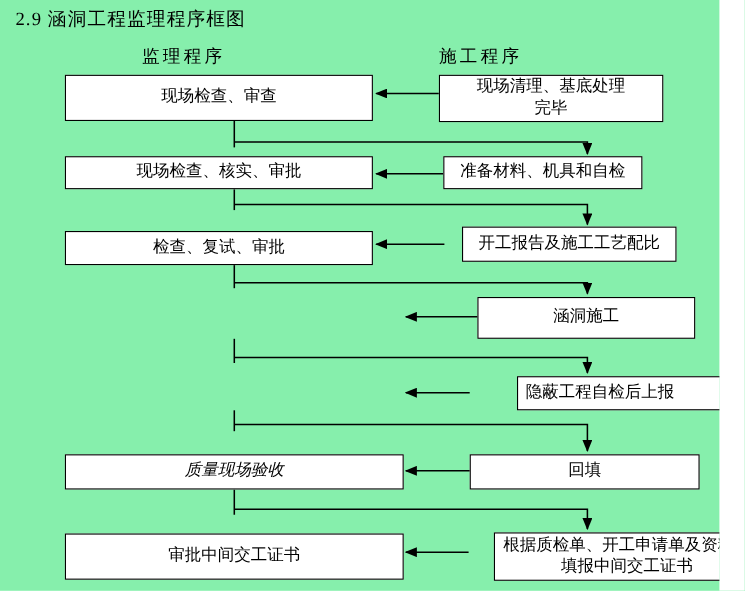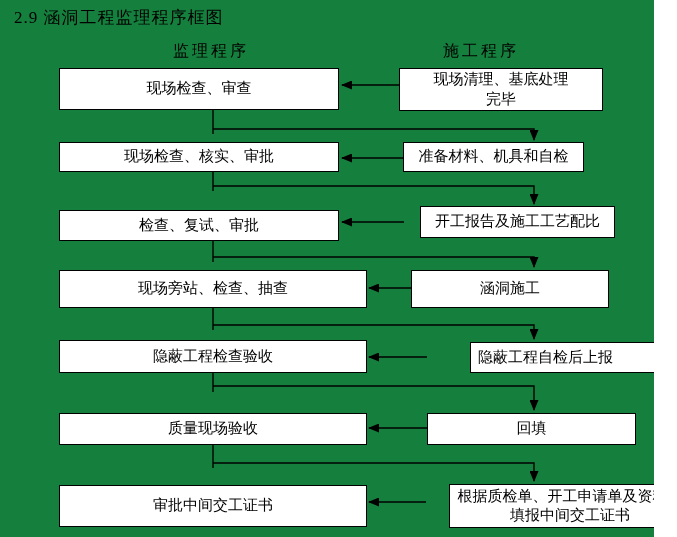--- a/index.html
+++ b/index.html
@@ -5,36 +5,35 @@
   html, body { margin: 0; padding: 0; }
   body {
     width: 677px; height: 537px;
     background: #ffffff;
     font-family: "Liberation Serif", "DejaVu Serif", serif;
     color: #000000;
   }
   .page {
     position: relative;
     width: 654px; height: 537px;
-    background: #15803d;
+    background: #86efac;
     overflow: hidden;
   }
   .heading {
     position: absolute;
     left: 14px; top: 6px;
     font-size: 17px;
     letter-spacing: 1px;
     white-space: nowrap;
   }
   .col-header {
     position: absolute;
     top: 41px;
     font-size: 16px;
     letter-spacing: 3px;
-    text-align: center;
     white-space: nowrap;
   }
   .col-header.sup { left: 129px; width: 164px; }
   .col-header.con { left: 399px; width: 164px; }
   .connector-layer {
     position: absolute;
     left: 0; top: 0;
     width: 677px; height: 537px;
   }
   .box {
@@ -55,27 +54,27 @@
     text-align: center;
     padding-left: 7px;
     margin-left: 44px;
   }
   
   .b-l1 { left: 59px;  top: 68px;  width: 280px; height: 42px; text-align: center; }
   .b-l2 { left: 59px;  top: 142px; width: 280px; height: 30px; }
   .b-l3 { left: 59px;  top: 210px; width: 280px; height: 31px; }
   .b-l4 { left: 59px;  top: 270px; width: 308px; height: 38px; }
   .b-l5 { left: 59px;  top: 340px; width: 308px; height: 33px; }
-  .b-l6 { left: 59px;  top: 413px; width: 308px; height: 32px; }
+  .b-l6 { left: 59px;  top: 413px; width: 308px; height: 32px; font-style: italic; }
   .b-l7 { left: 59px;  top: 485px; width: 308px; height: 42px; }
   
   .b-r1 { left: 399px; top: 68px;  width: 204px; height: 43px; }
   .b-r2 { left: 403px; top: 142px; width: 181px; height: 30px; }
   .b-r3 { left: 404px; top: 206px; width: 195px; height: 32px; margin-left: 16px; }
-  .b-r4 { left: 411px; top: 270px; width: 198px; height: 38px; }
+  .b-r4 { left: 434px; top: 270px; width: 198px; height: 38px; }
   .b-r5 { left: 426px; top: 342px; width: 211px; height: 31px; }
   .b-r6 { left: 427px; top: 413px; width: 209px; height: 32px; }
   .b-r7 { left: 425px; top: 484px; width: 242px; height: 44px; margin-left: 24px; }
 </style>
 </head>
 <body>
 
 <div class="page">
 
   <div class="heading">2.9 涵洞工程监理程序框图</div>
@@ -110,22 +109,20 @@
       <line x1="213" y1="373" x2="213" y2="392"></line>
       <path d="M213,386 H534 V410" marker-end="url(#arrow)"></path>
       <line x1="213" y1="445" x2="213" y2="468"></line>
       <path d="M213,463 H534 V481" marker-end="url(#arrow)"></path>
     </g>
   </svg>
 
   <div class="box b-l1">现场检查、审查</div>
   <div class="box b-l2">现场检查、核实、审批</div>
   <div class="box b-l3">检查、复试、审批</div>
-  <div class="box b-l4">现场旁站、检查、抽查</div>
-  <div class="box b-l5">隐蔽工程检查验收</div>
   <div class="box b-l6">质量现场验收</div>
   <div class="box b-l7">审批中间交工证书</div>
 
   <div class="box b-r1">现场清理、基底处理
 完毕</div>
   <div class="box b-r2">准备材料、机具和自检</div>
   <div class="box b-r3">开工报告及施工工艺配比</div>
   <div class="box b-r4">涵洞施工</div>
   <div class="box b-r5 left-text">隐蔽工程自检后上报</div>
   <div class="box b-r6">回填</div>

